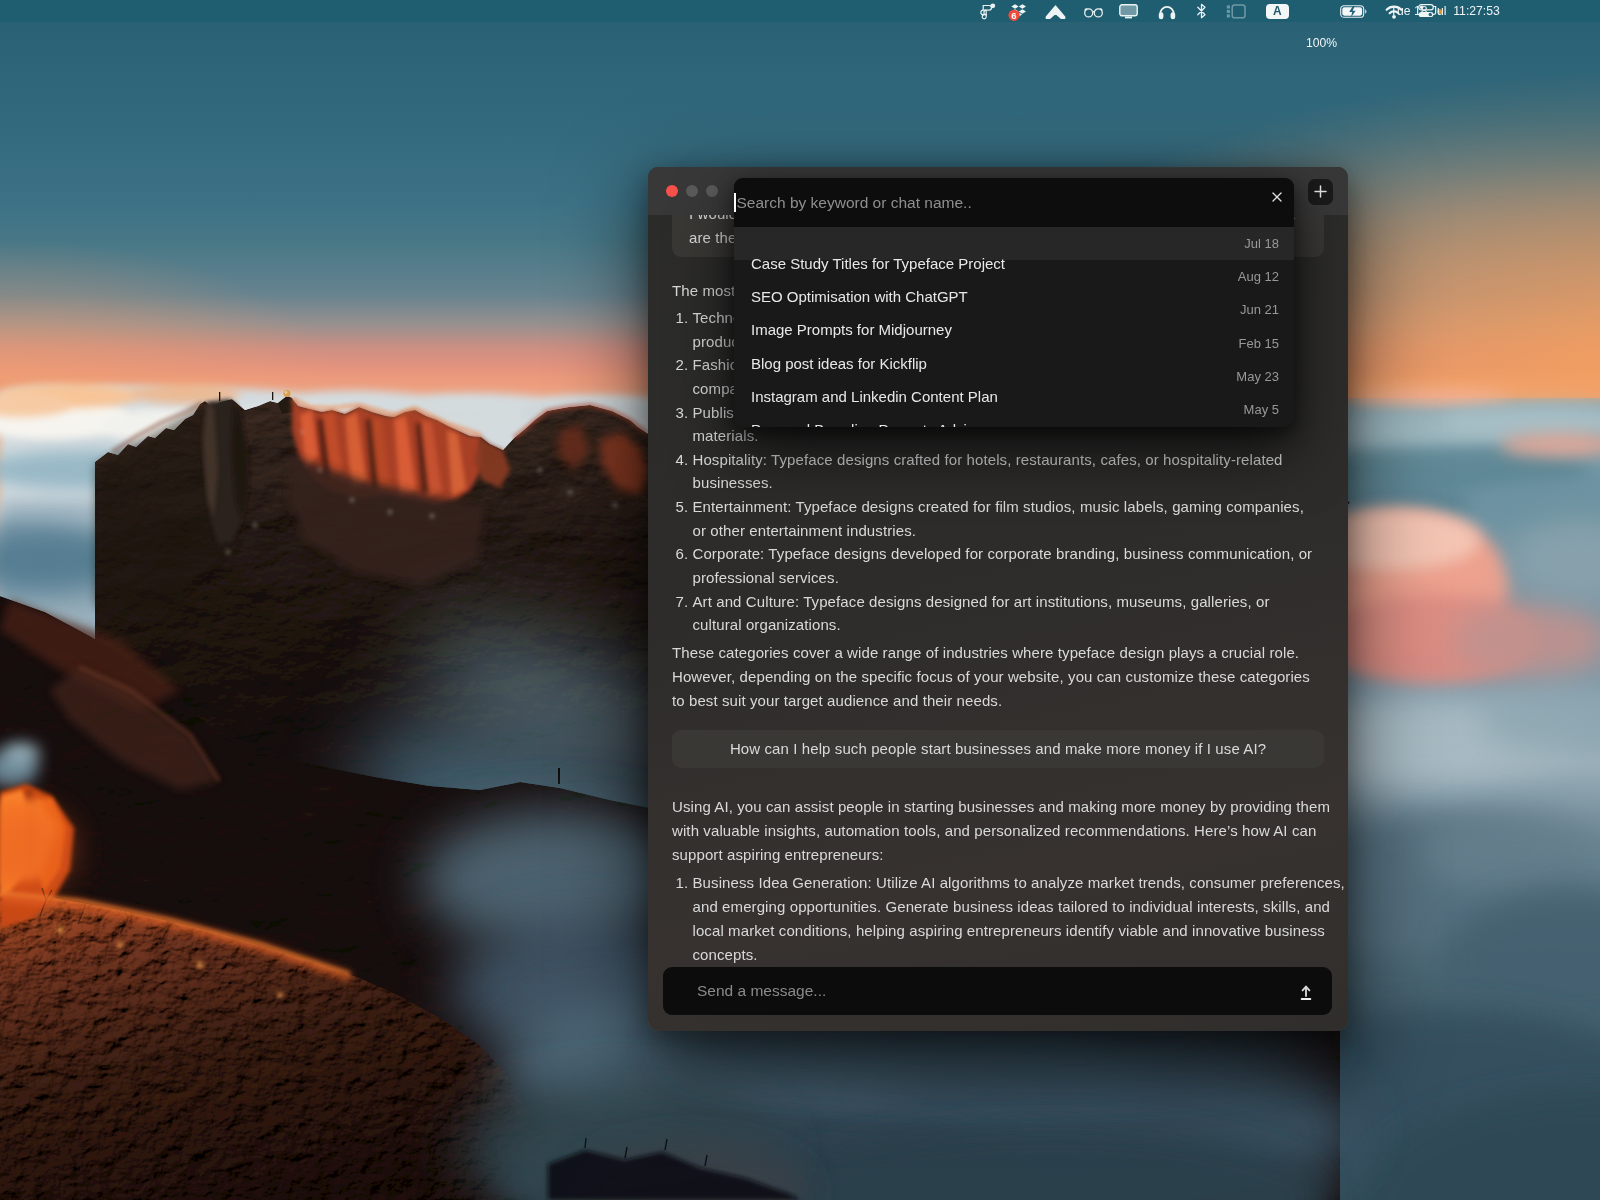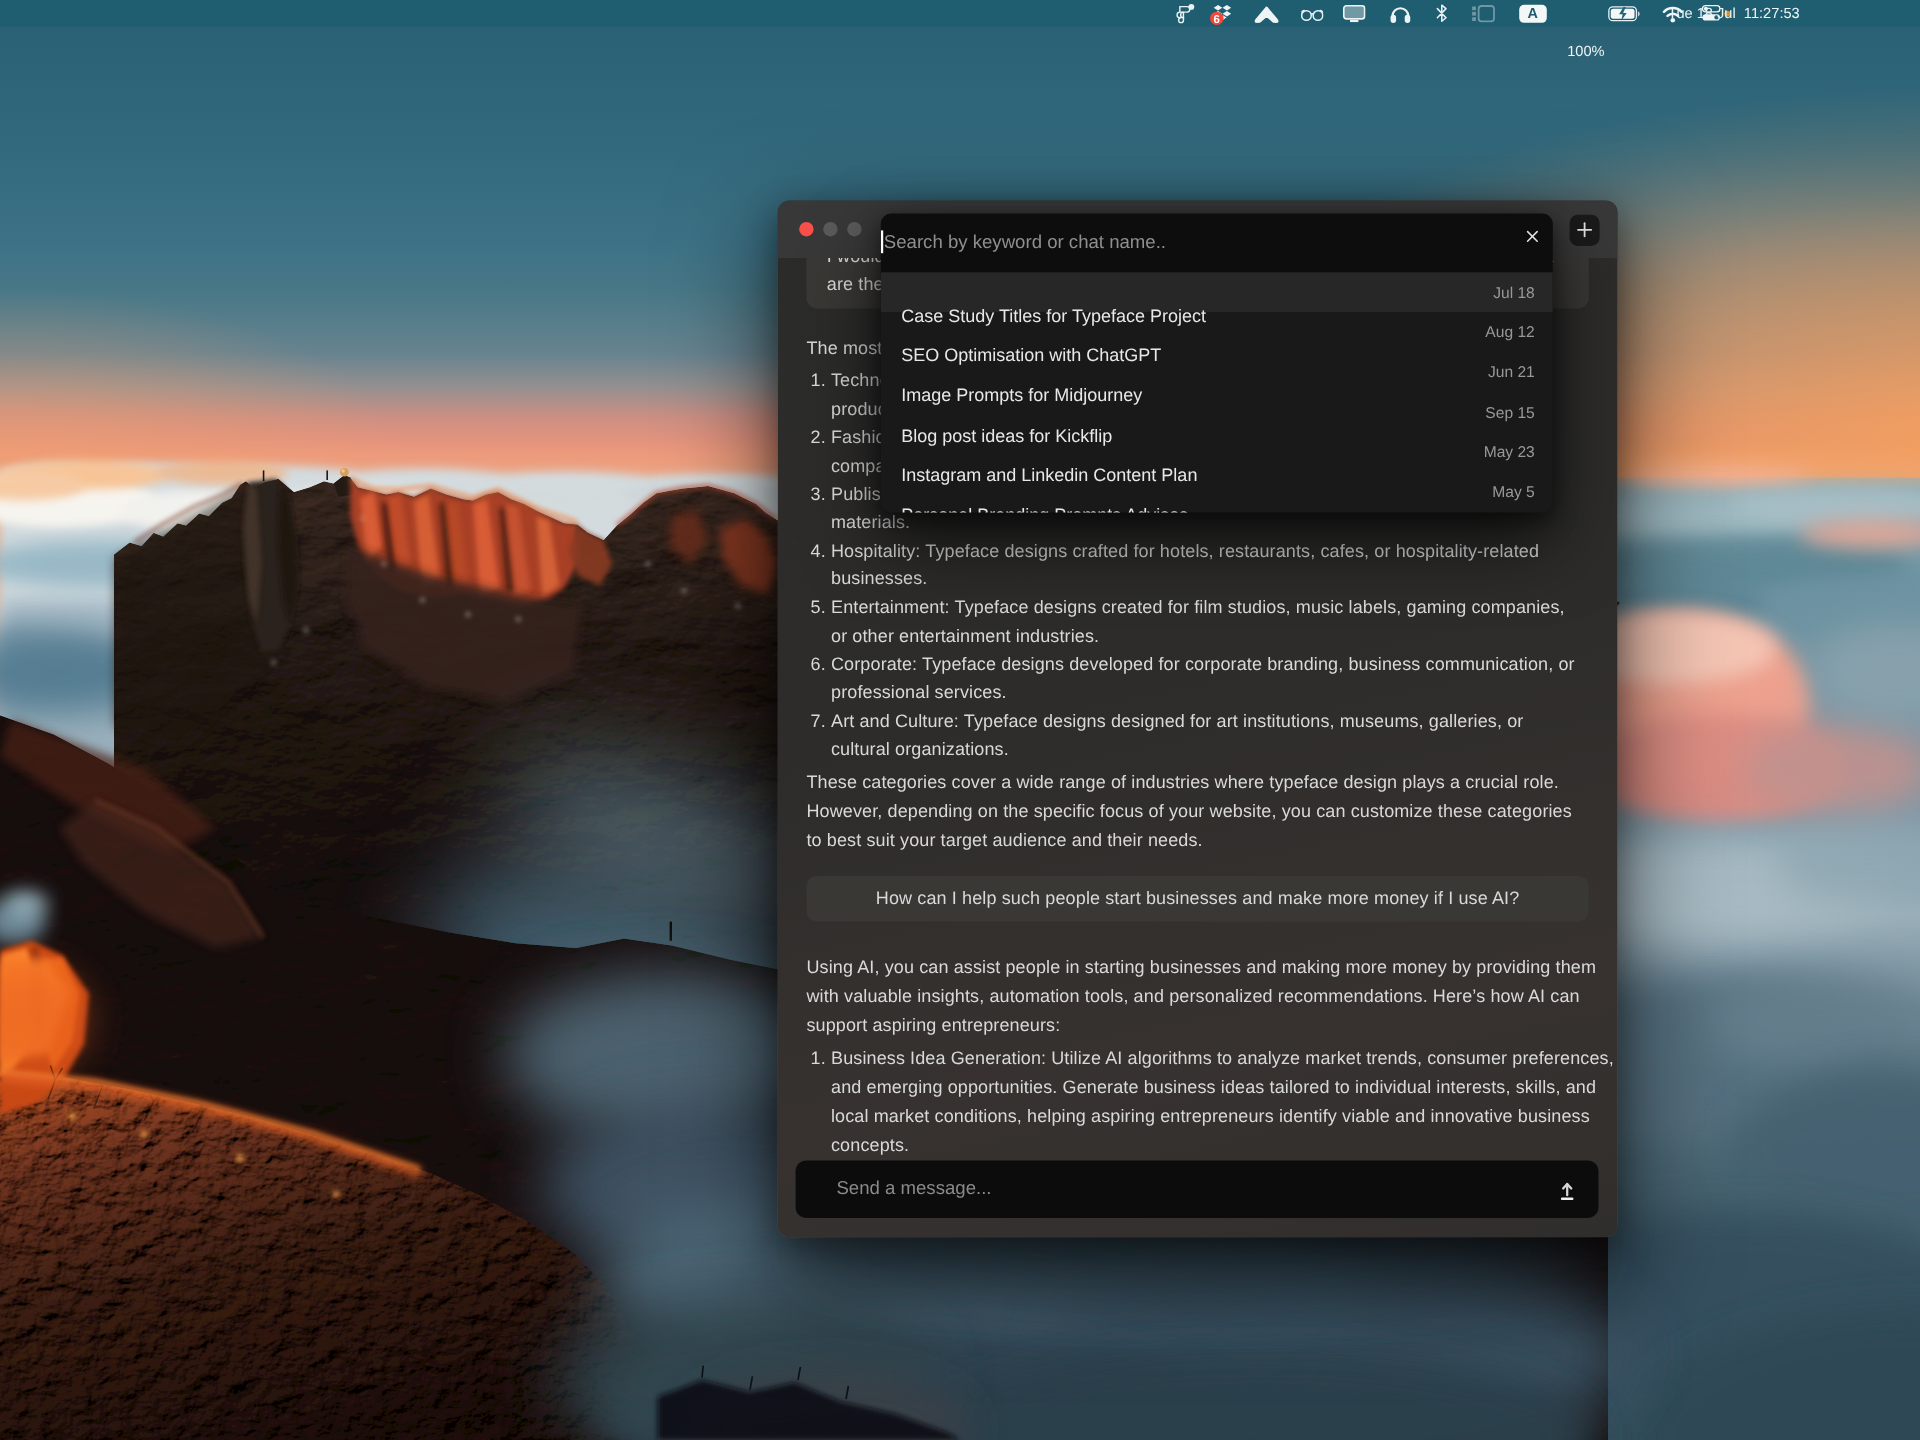--- a/index.html
+++ b/index.html
@@ -307,21 +307,21 @@
   <div class="row" style="top:82.2px;">
       <span class="t">SEO Optimisation with ChatGPT</span>
       <span class="d">Aug 12</span>
     </div>
   <div class="row" style="top:115.4px;">
       <span class="t">Image Prompts for Midjourney</span>
       <span class="d">Jun 21</span>
     </div>
   <div class="row" style="top:148.6px;">
       <span class="t">Blog post ideas for Kickflip</span>
-      <span class="d">Sep 15</span>
+      <span class="d">Feb 15</span>
     </div>
   <div class="row" style="top:181.8px;">
       <span class="t">Instagram and Linkedin Content Plan</span>
       <span class="d">May 23</span>
     </div>
   <div class="row" style="top:215px;">
       <span class="t">Personal Branding Prompts Advises</span>
       <span class="d">May 5</span>
     </div>
 </div>

